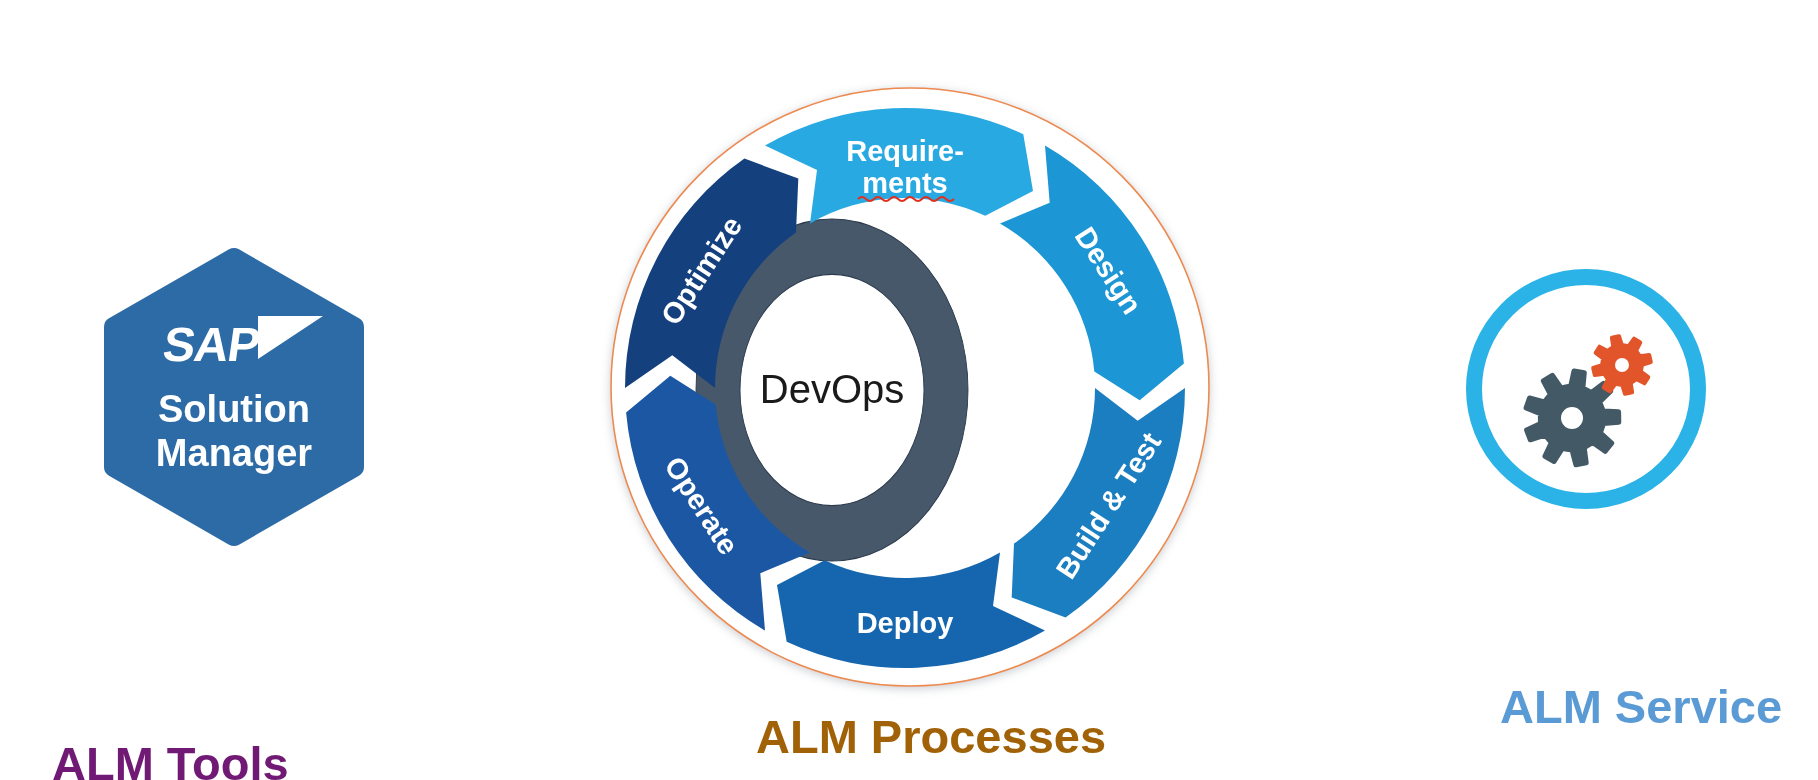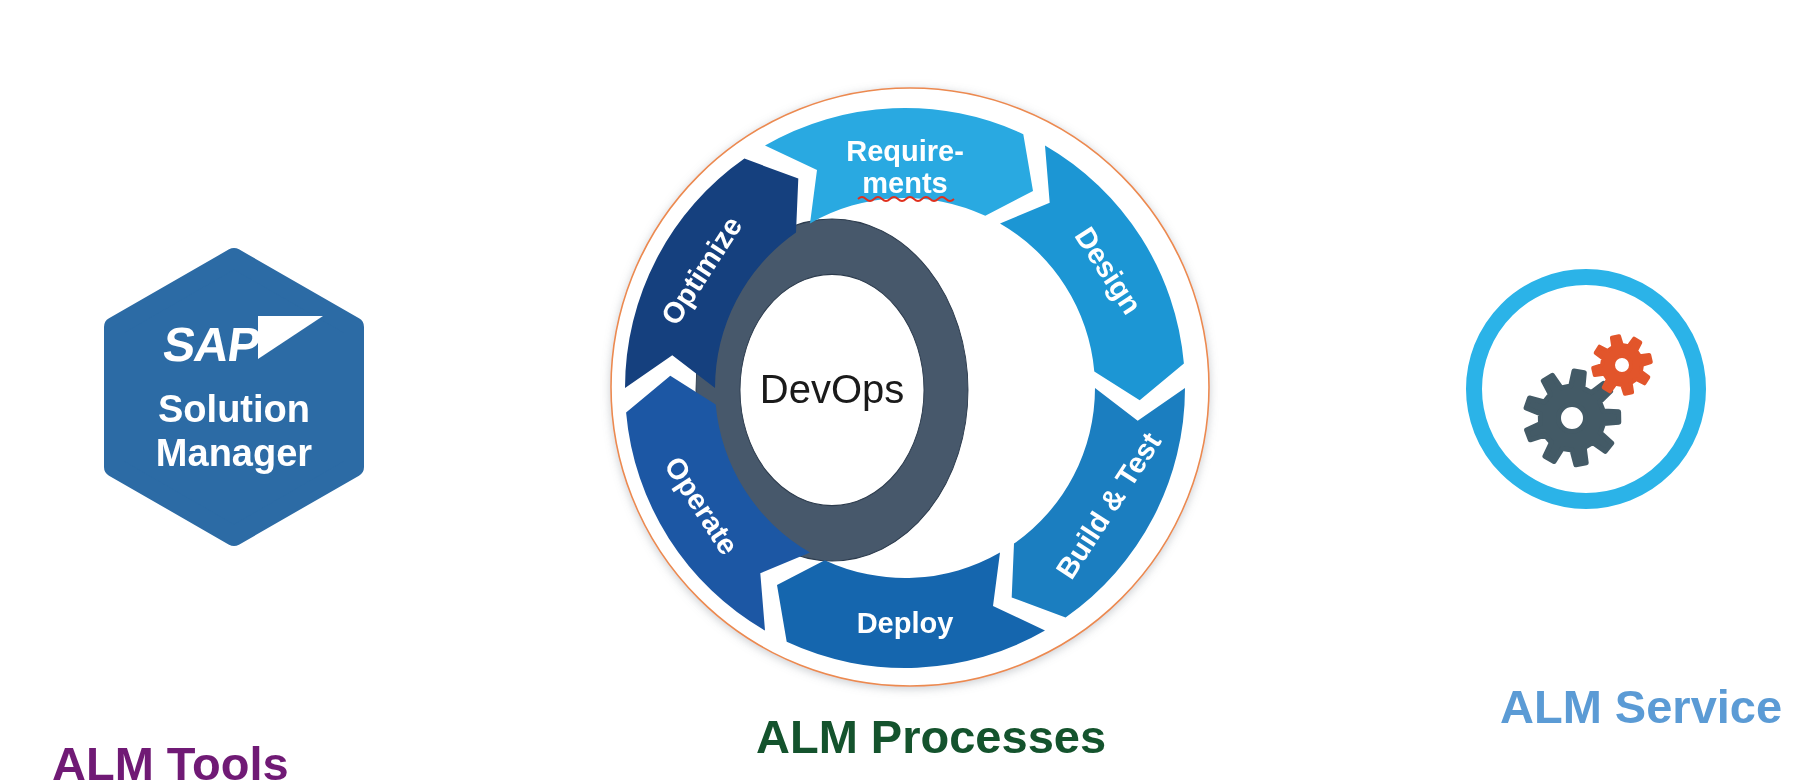--- a/index.html
+++ b/index.html
@@ -69,15 +69,15 @@
 
     <g>
       <circle cx="1586" cy="389" r="112" fill="#ffffff" stroke-width="16" stroke="#2BB3E8"></circle>
       <path id="gear-large" fill-rule="evenodd" stroke-width="5" stroke-linejoin="round" fill="#435A66" stroke="#435A66" d="M1574.0,371.0 L1584.3,372.6 L1582.9,387.9 L1591.5,392.6 L1603.7,383.3 L1610.6,391.2 L1599.7,402.0 L1603.3,411.1 L1618.6,411.8 L1618.8,422.3 L1603.5,423.6 L1600.4,432.8 L1611.7,443.2 L1605.1,451.3 L1592.6,442.5 L1584.2,447.6 L1586.2,462.8 L1575.9,464.8 L1572.0,450.0 L1562.3,448.5 L1554.1,461.5 L1544.9,456.4 L1551.4,442.5 L1545.0,435.1 L1530.3,439.8 L1526.6,430.0 L1540.5,423.6 L1540.3,413.8 L1526.1,407.9 L1529.5,398.0 L1544.3,402.0 L1550.4,394.4 L1543.3,380.8 L1552.3,375.3 L1561.1,387.9 L1570.7,386.0 Z M 1585.5,418 A 13.5,13.5 0 1 0 1558.5,418 A 13.5,13.5 0 1 0 1585.5,418 Z"></path>
       <path id="gear-small" fill-rule="evenodd" stroke-width="4" stroke-linejoin="round" fill="#E2552B" stroke="#E2552B" d="M1634.1,338.7 L1640.3,342.5 L1636.0,350.7 L1640.0,356.3 L1649.2,354.9 L1650.8,362.0 L1642.0,364.8 L1640.9,371.6 L1648.3,377.1 L1644.5,383.3 L1636.3,379.0 L1630.7,383.0 L1632.1,392.2 L1625.0,393.8 L1622.2,385.0 L1615.4,383.9 L1609.9,391.3 L1603.7,387.5 L1608.0,379.3 L1604.0,373.7 L1594.8,375.1 L1593.2,368.0 L1602.0,365.2 L1603.1,358.4 L1595.7,352.9 L1599.5,346.7 L1607.7,351.0 L1613.3,347.0 L1611.9,337.8 L1619.0,336.2 L1621.8,345.0 L1628.6,346.1 Z M 1631.0,365 A 9,9 0 1 0 1613.0,365 A 9,9 0 1 0 1631.0,365 Z"></path>
     </g>
   </svg>
 
   
   <div class="cap" id="cap-tools" style="color: #701a75; margin-top: 45px;">ALM Tools</div>
-  <div class="cap" id="cap-processes" style="color: #14532d;">ALM Processes</div>
+  <div class="cap" id="cap-processes" style="color: #a16207;">ALM Processes</div>
   <div class="cap" id="cap-service" style="color: rgb(91, 155, 213);">ALM Service</div>
 </div>
 
 </body></html>

